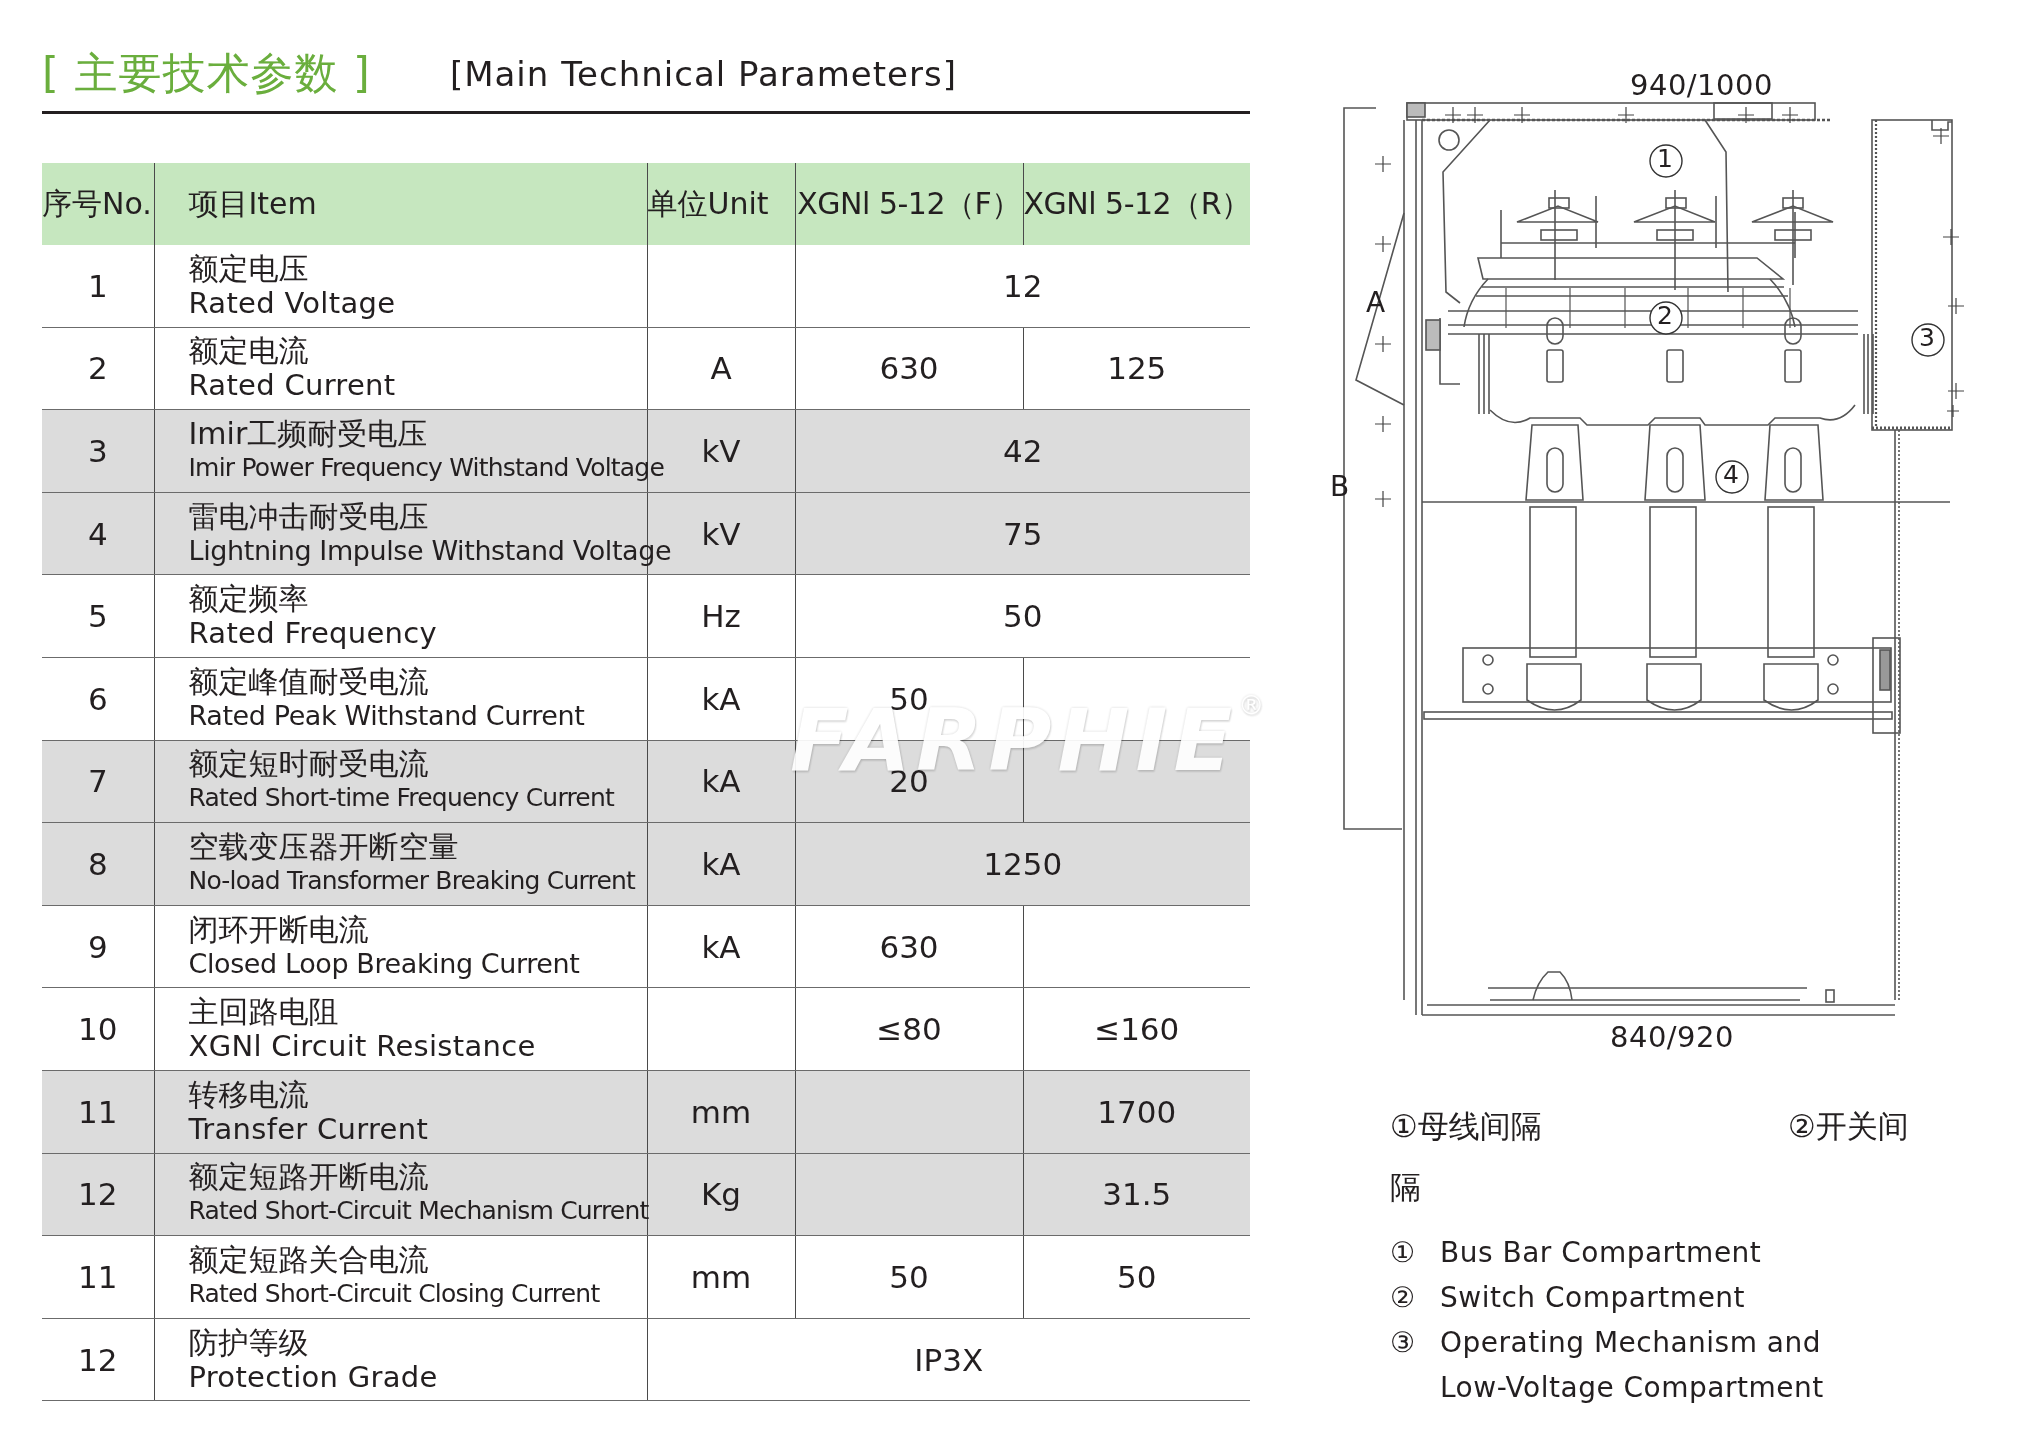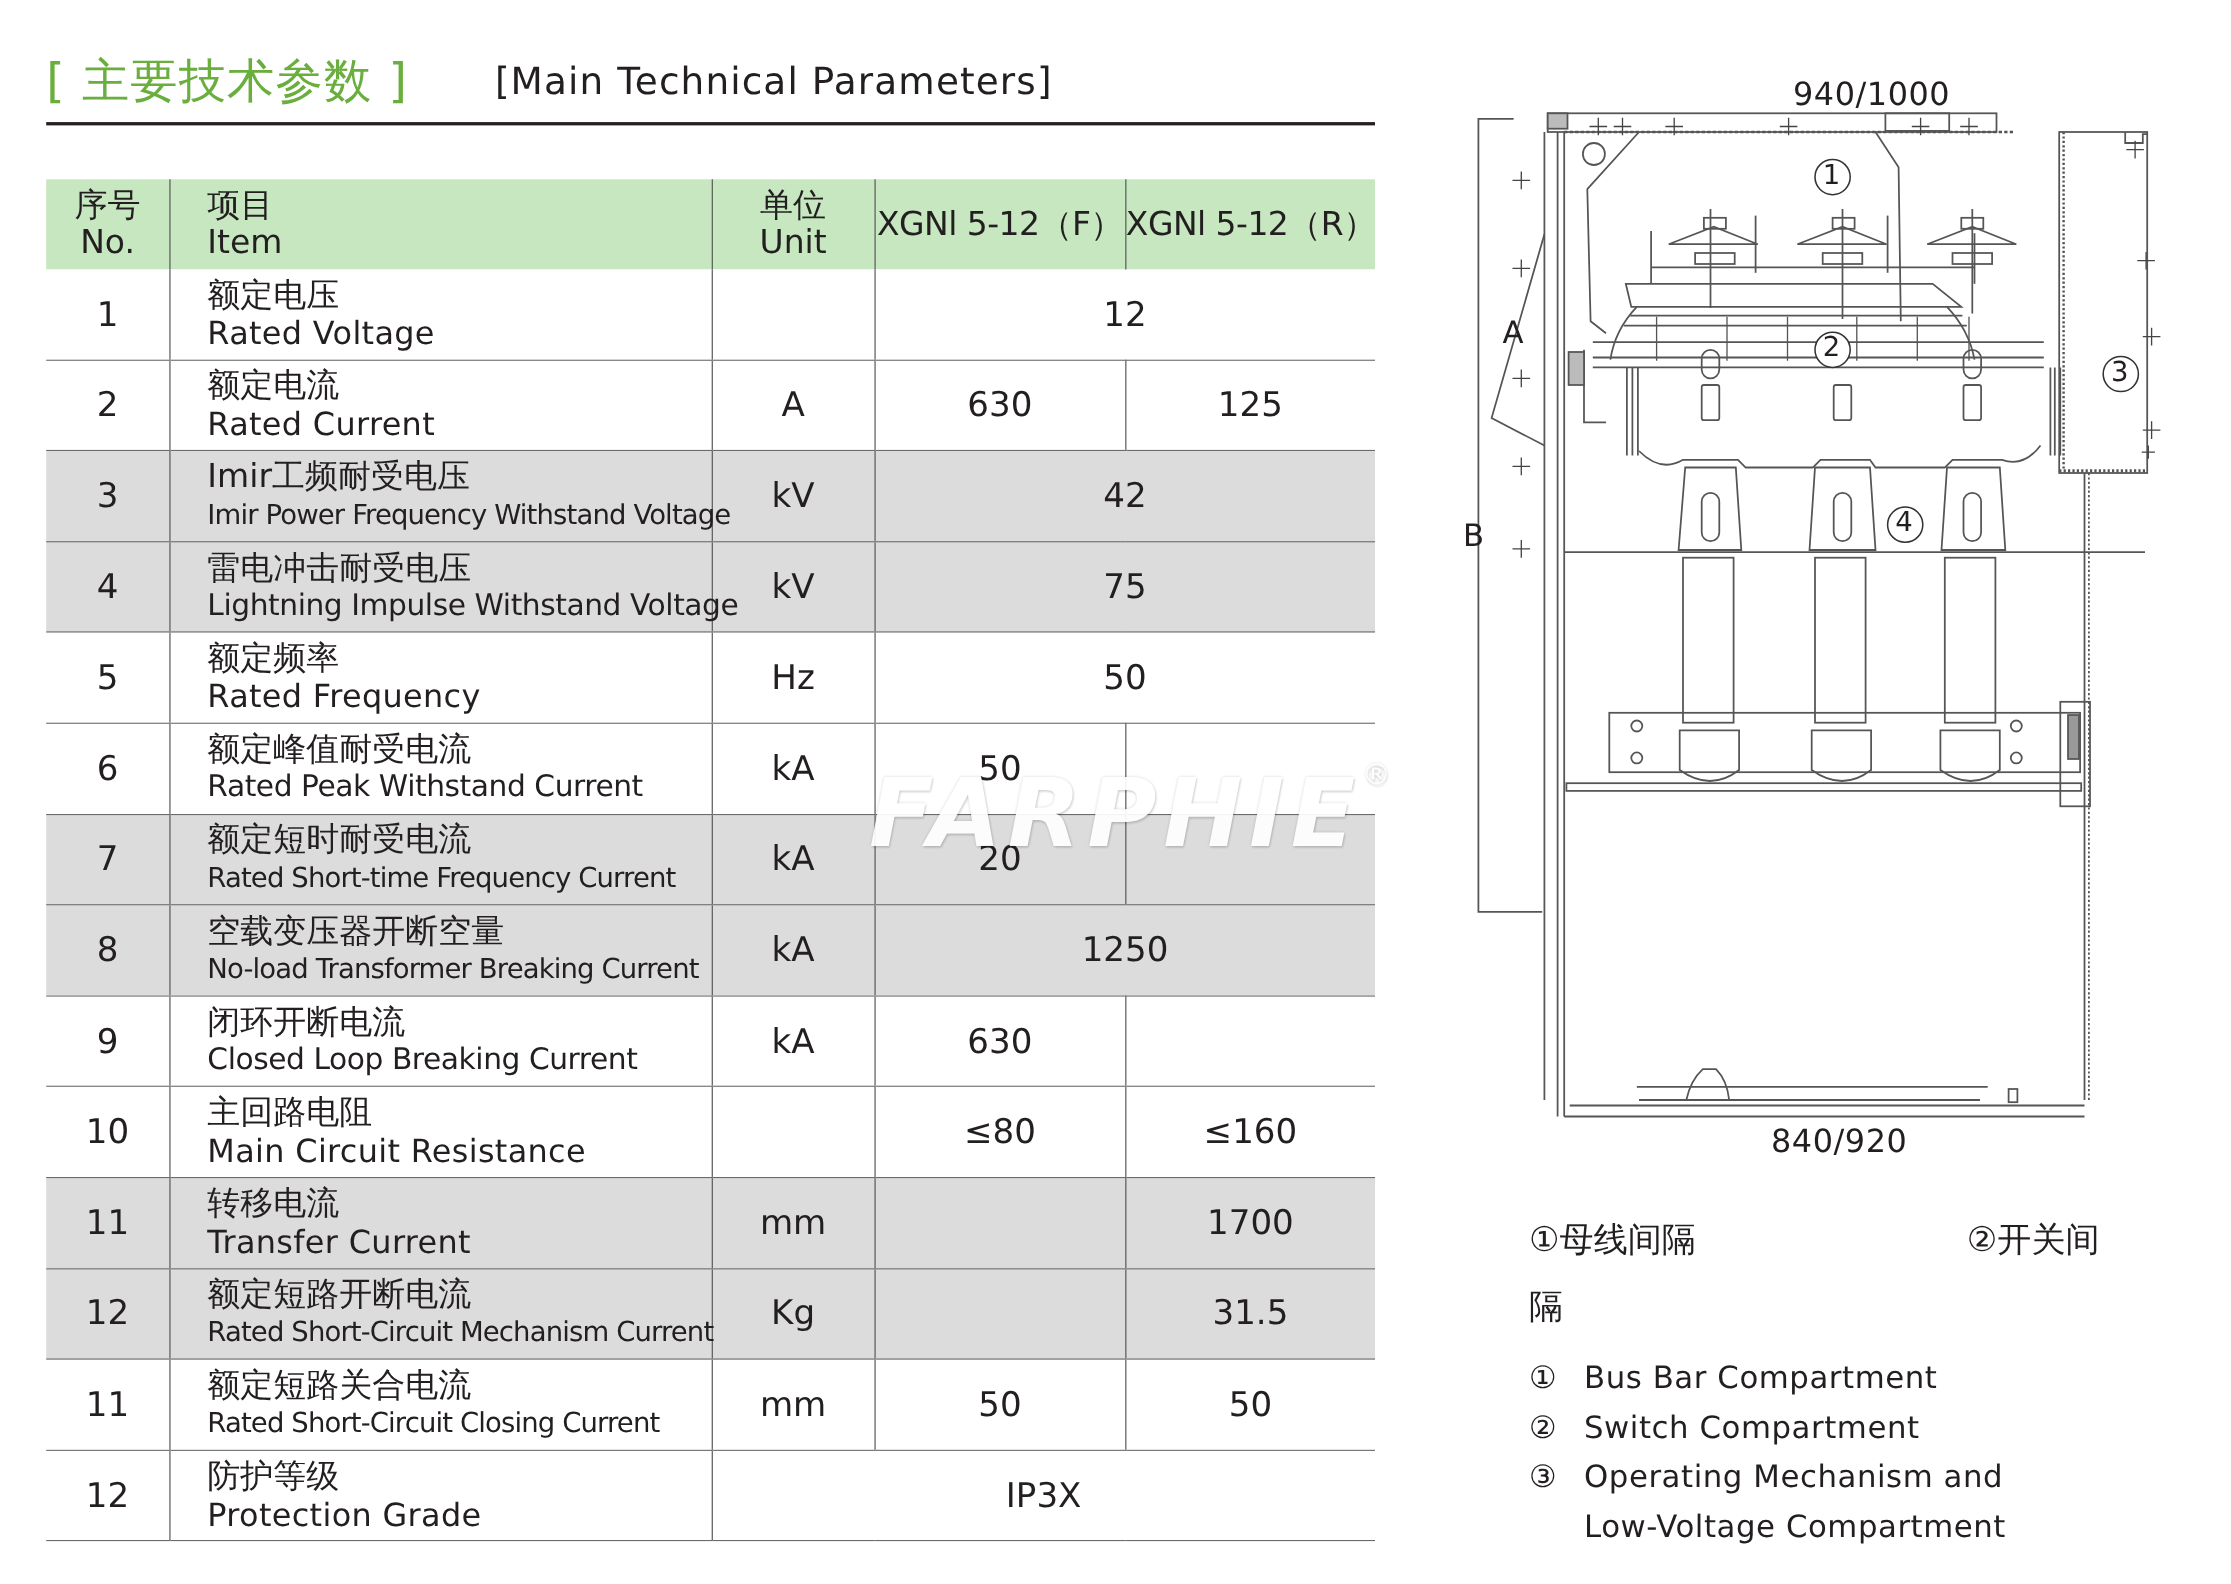--- a/index.html
+++ b/index.html
@@ -14,21 +14,21 @@
   table.spec col.c-item{width:493px;}
   table.spec col.c-unit{width:148px;}
   table.spec col.c-f{width:228px;}
   table.spec col.c-r{width:227px;}
   table.spec th{background:#c6e7bf;height:82px;font-weight:normal;padding:0;border-left:1.5px solid #4a4a4a;vertical-align:middle;}
   table.spec th:first-child{border-left:none;}
   table.spec td{height:81.6px;padding:0;border-left:1.5px solid #4a4a4a;border-bottom:1.5px solid #6b6b6b;vertical-align:middle;}
   table.spec td:first-child{border-left:none;}
   table.spec tr.gray td{background:#dcdcdc;}
   table.spec tr.white td{background:#ffffff;}
-  .h-stack{display:flex;flex-direction:column;line-height:34px;font-size:30px;}
+  .h-stack{display:flex;line-height:34px;font-size:30px;}
   .h-center{align-items:center;text-align:center;}
   .h-left{align-items:flex-start;padding-left:34px;text-align:center;}
   .h-model{font-size:30px;text-align:center;white-space:nowrap;letter-spacing:-0.5px;}
   .cell-no{text-align:center;font-size:31px;}
   .cell-item{padding-left:34px !important;}
   .item-cn{font-size:30px;line-height:34px;display:block;white-space:nowrap;}
   .item-en{font-size:29px;line-height:34px;display:block;white-space:nowrap;letter-spacing:0.3px;}
   .item-en.tight{font-size:25px;letter-spacing:-0.8px;}
   .item-en.semi{font-size:27px;letter-spacing:-0.4px;}
   .cell-unit,.cell-val{text-align:center;font-size:31px;}
@@ -182,21 +182,21 @@
       </td>
       <td class="cell-unit">kA</td>
       <td class="cell-val">630</td>
       <td class="cell-val"></td>
     </tr>
 
     <tr class="white">
       <td class="cell-no">10</td>
       <td class="cell-item">
         <span class="item-cn">主回路电阻</span>
-        <span class="item-en">Main Circuit Resistance</span>
+        <span class="item-en">XGNl Circuit Resistance</span>
       </td>
       <td class="cell-unit"></td>
       <td class="cell-val">≤80</td>
       <td class="cell-val">≤160</td>
     </tr>
 
     <tr class="gray">
       <td class="cell-no">11</td>
       <td class="cell-item">
         <span class="item-cn">转移电流</span>

